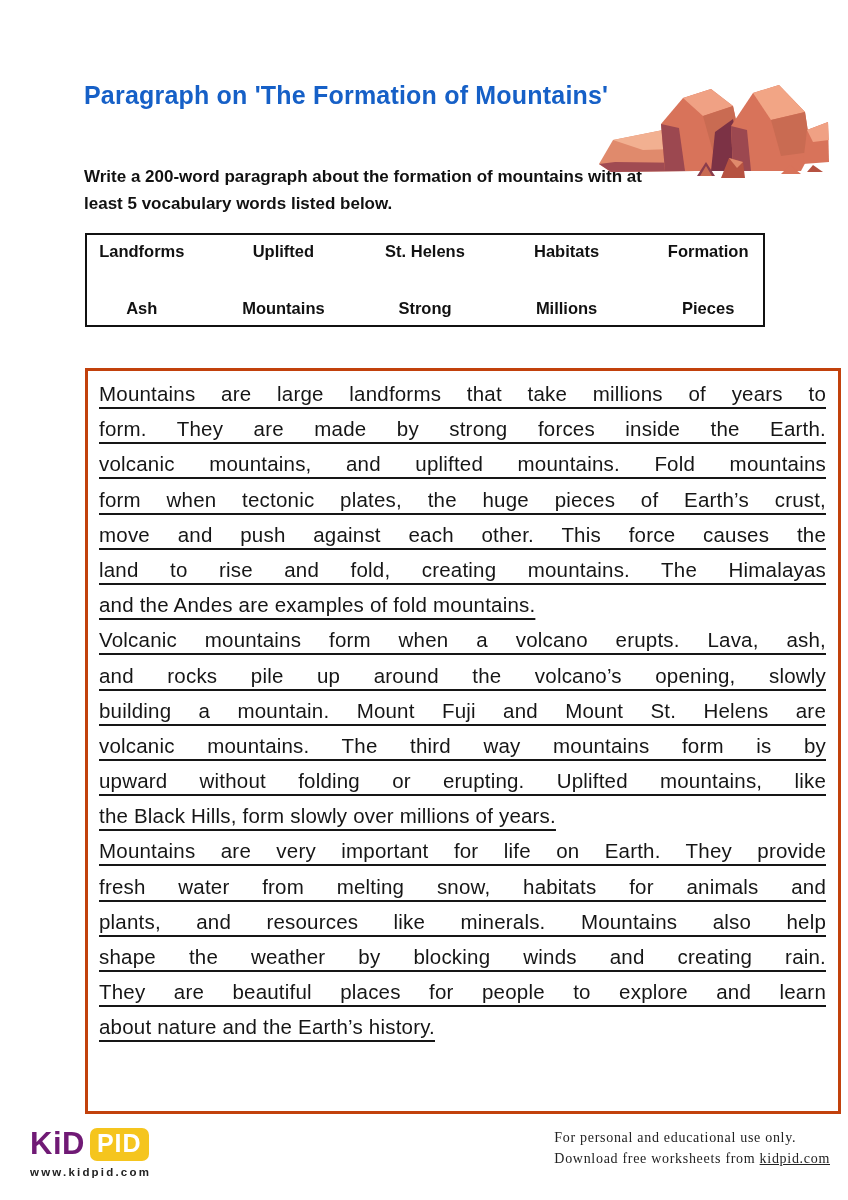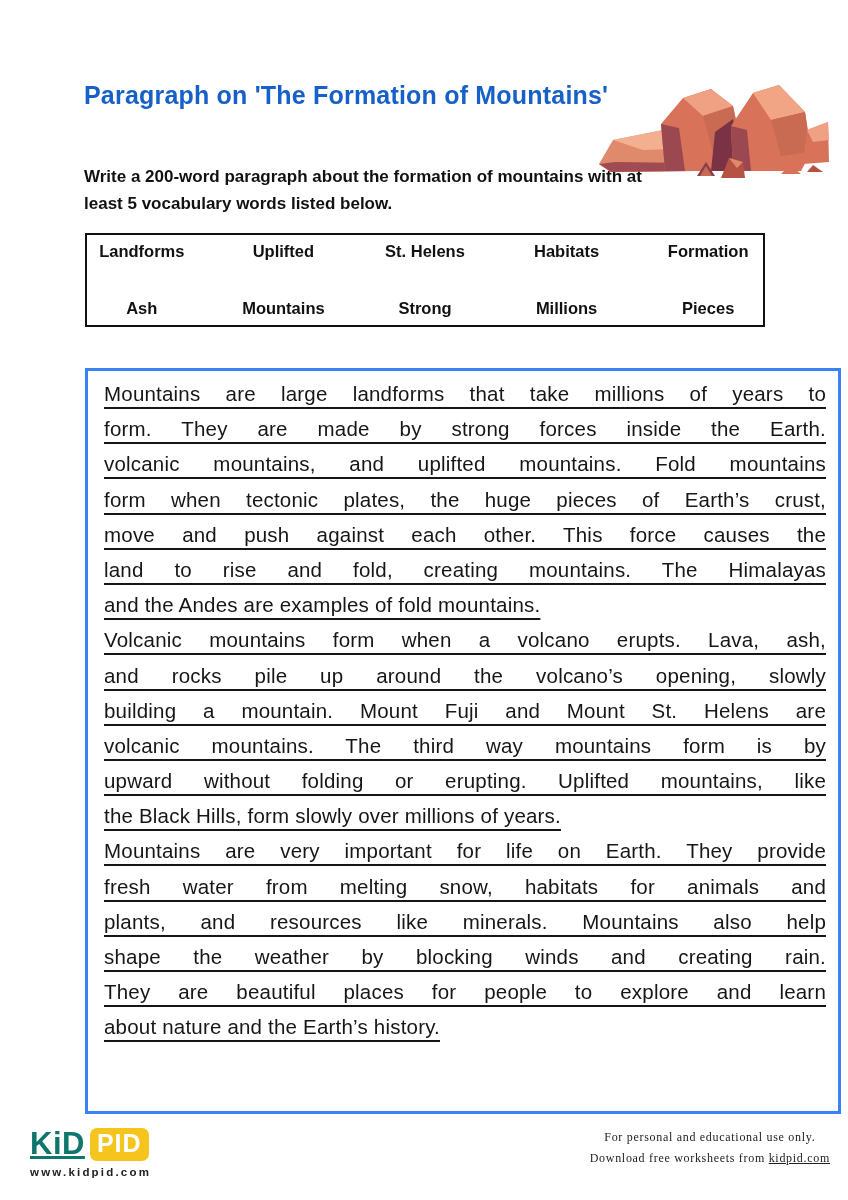--- a/index.html
+++ b/index.html
@@ -28,45 +28,45 @@
     position:absolute; left:85px; top:233px; width:680px; height:94px;
     border:2.5px solid #111;
     display:grid; grid-template-columns:repeat(5,1fr); grid-template-rows:1fr 1fr;
     align-items:center; justify-items:center; padding:4px 0;gap:32px;
   }
   .vocab-word { font-weight:bold; font-size:16.5px; color:#111; }
 
   
   .text-box {
     position:absolute; left:85px; top:368px; width:756px; height:746px;
-    border:3px solid #3b82f6; padding:5px 12px 0 16px; overflow:hidden;
+    border:3px solid #c2410c; padding:5px 12px 0 11px; overflow:hidden;
   }
   .line {
     font-size:20.5px; line-height:35.2px; height:35.2px;
     color:#161616; letter-spacing:0.2px; white-space:nowrap;
     text-align:justify; text-align-last:justify;
     text-decoration:underline; text-decoration-thickness:1.6px;
     text-underline-offset:6px; text-decoration-color:#161616;
     overflow:hidden;
   }
   .line.last { text-align:left; text-align-last:left; }
 
   
   .logo { position:absolute; left:30px; top:1126px; }
   .logo-row { display:flex; align-items:center; gap:5px; }
-  .logo-kid { color:#0f766e; font-weight:bold; font-size:31px; letter-spacing:0.5px;text-decoration:underline; }
+  .logo-kid { color:#701a75; font-weight:bold; font-size:31px; letter-spacing:0.5px; }
   .logo-pid {
     background:#F5C51E; color:#ffffff; font-weight:bold; font-size:25px;
     padding:1px 7px 3px; border-radius:7px; letter-spacing:1px;
   }
   .logo-url { font-size:11.5px; letter-spacing:2.2px; color:#222; margin-top:4px; font-weight:bold; }
 
   .footer-note {
-    position:absolute; right:18px; top:1127px; text-align:center;
-    font-family:"Liberation Serif", serif; font-size:12px; line-height:21px;
+    position:absolute; right:18px; top:1127px; text-align:left;
+    font-family:"Liberation Serif", serif; font-size:14px; line-height:21px;
     color:#222; letter-spacing:0.7px;
   }
   .footer-link { text-decoration:underline; color:#222; cursor:pointer; }
 </style>
 </head>
 <body>
 
 <div class="page">
 
   <h1 class="title">Paragraph on 'The Formation of Mountains'</h1>

